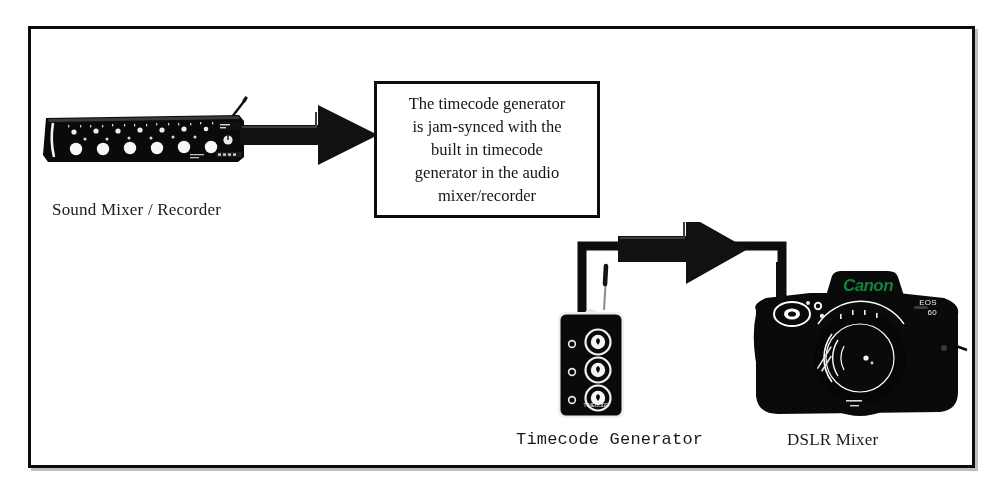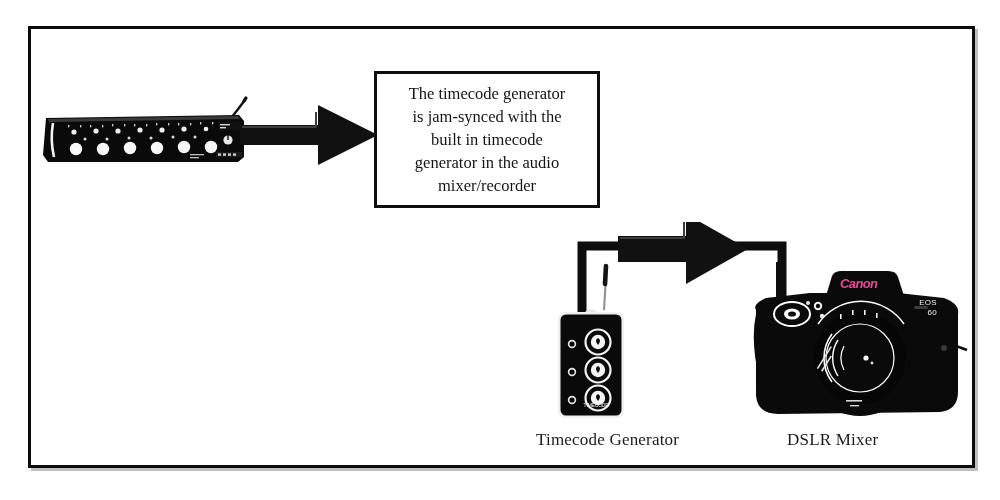--- a/index.html
+++ b/index.html
@@ -45,21 +45,21 @@
     font-size: 17px;
     color: #1a1a1a;
     white-space: nowrap;
     letter-spacing: 0.2px;
   }
 
   
   #callout {
     position: absolute;
     left: 374px;
-    top: 71px;
+    top: 81px;
     width: 226px;
     height: 137px;
     border: 3px solid #0d0d0d;
     box-sizing: border-box;
     background: #ffffff;
     display: flex;
     align-items: center;
     justify-content: center;
     padding: 4px 25px;
   }
@@ -95,26 +95,26 @@
     line-height: 6px;
   }
 
   
   #camera { position: absolute; left: 748px; top: 262px; width: 220px; height: 158px; }
   #cam-logo {
     position: absolute;
     left: 840px;
     top: 276px;
     width: 56px;
-    text-align: left;
+    text-align: center;
     font-family: "Liberation Sans", sans-serif;
     font-weight: bold;
     font-style: italic;
-    font-size: 13px;
-    color: #ec4899;
+    font-size: 17px;
+    color: #15803d;
     letter-spacing: -0.6px;
   }
   #cam-model {
     position: absolute;
     left: 903px;
     top: 298px;
     width: 34px;
     text-align: right;
     font-family: "Liberation Sans", sans-serif;
     font-size: 8px;
@@ -206,20 +206,21 @@
         <rect x="183" y="58.4" width="3" height="2.4"></rect>
         <rect x="188" y="58.4" width="3" height="2.4"></rect>
         <rect x="193" y="58.4" width="3" height="2.4"></rect>
       </g>
       <g fill="#bfbfbf">
         <rect x="150" y="59" width="14" height="1.3"></rect>
         <rect x="150" y="62" width="9" height="1.3"></rect>
       </g>
     </svg>
   </div>
+  <div class="label" style="left:52px; top:200px;">Sound Mixer / Recorder</div>
 
   <div id="arrow1">
     <svg width="140" height="64" viewBox="0 0 140 64">
       <path d="M0 22 L78 22 L78 2 L138 32 L78 62 L78 42 L0 42 Z" fill="#111111"></path>
       <path d="M2 24 L76 24 L76 9" stroke="#3d3d3d" stroke-width="2" fill="none"></path>
     </svg>
   </div>
 
   <div id="callout">
     <div id="callout-text">The timecode generator is jam-synced with the built in timecode generator in the audio mixer/recorder</div>
@@ -259,21 +260,21 @@
       </g>
 
       <g fill="#0a0a0a" stroke="#e9e9e9" stroke-width="1.6">
         <circle cx="20" cy="86" r="3.4"></circle>
         <circle cx="20" cy="114" r="3.4"></circle>
         <circle cx="20" cy="142" r="3.4"></circle>
       </g>
     </svg>
   </div>
   <div id="tcgen-brand">TIMECODE</div>
-  <div class="label" style="left:536px; top:430px;">Timecode Generator</div>
+  <div class="label" style="left:516px; top:430px;font-family:Liberation Mono, monospace;">Timecode Generator</div>
 
   <div id="camera">
     <svg width="220" height="158" viewBox="0 0 220 158">
 
       <path d="M8 48 Q4 42 18 36 L62 31 L150 31 L196 36 Q212 42 210 52
                L210 130 Q210 148 192 150 L30 152 Q10 152 8 134 Z" fill="#0a0a0a"></path>
 
       <path d="M78 34 L84 14 Q86 9 94 9 L140 9 Q148 9 150 15 L156 34 Z" fill="#0a0a0a"></path>
 
       <path d="M8 52 Q2 80 12 120 Q18 142 34 148 L46 148 Q26 110 30 52 Z" fill="#0a0a0a"></path>

